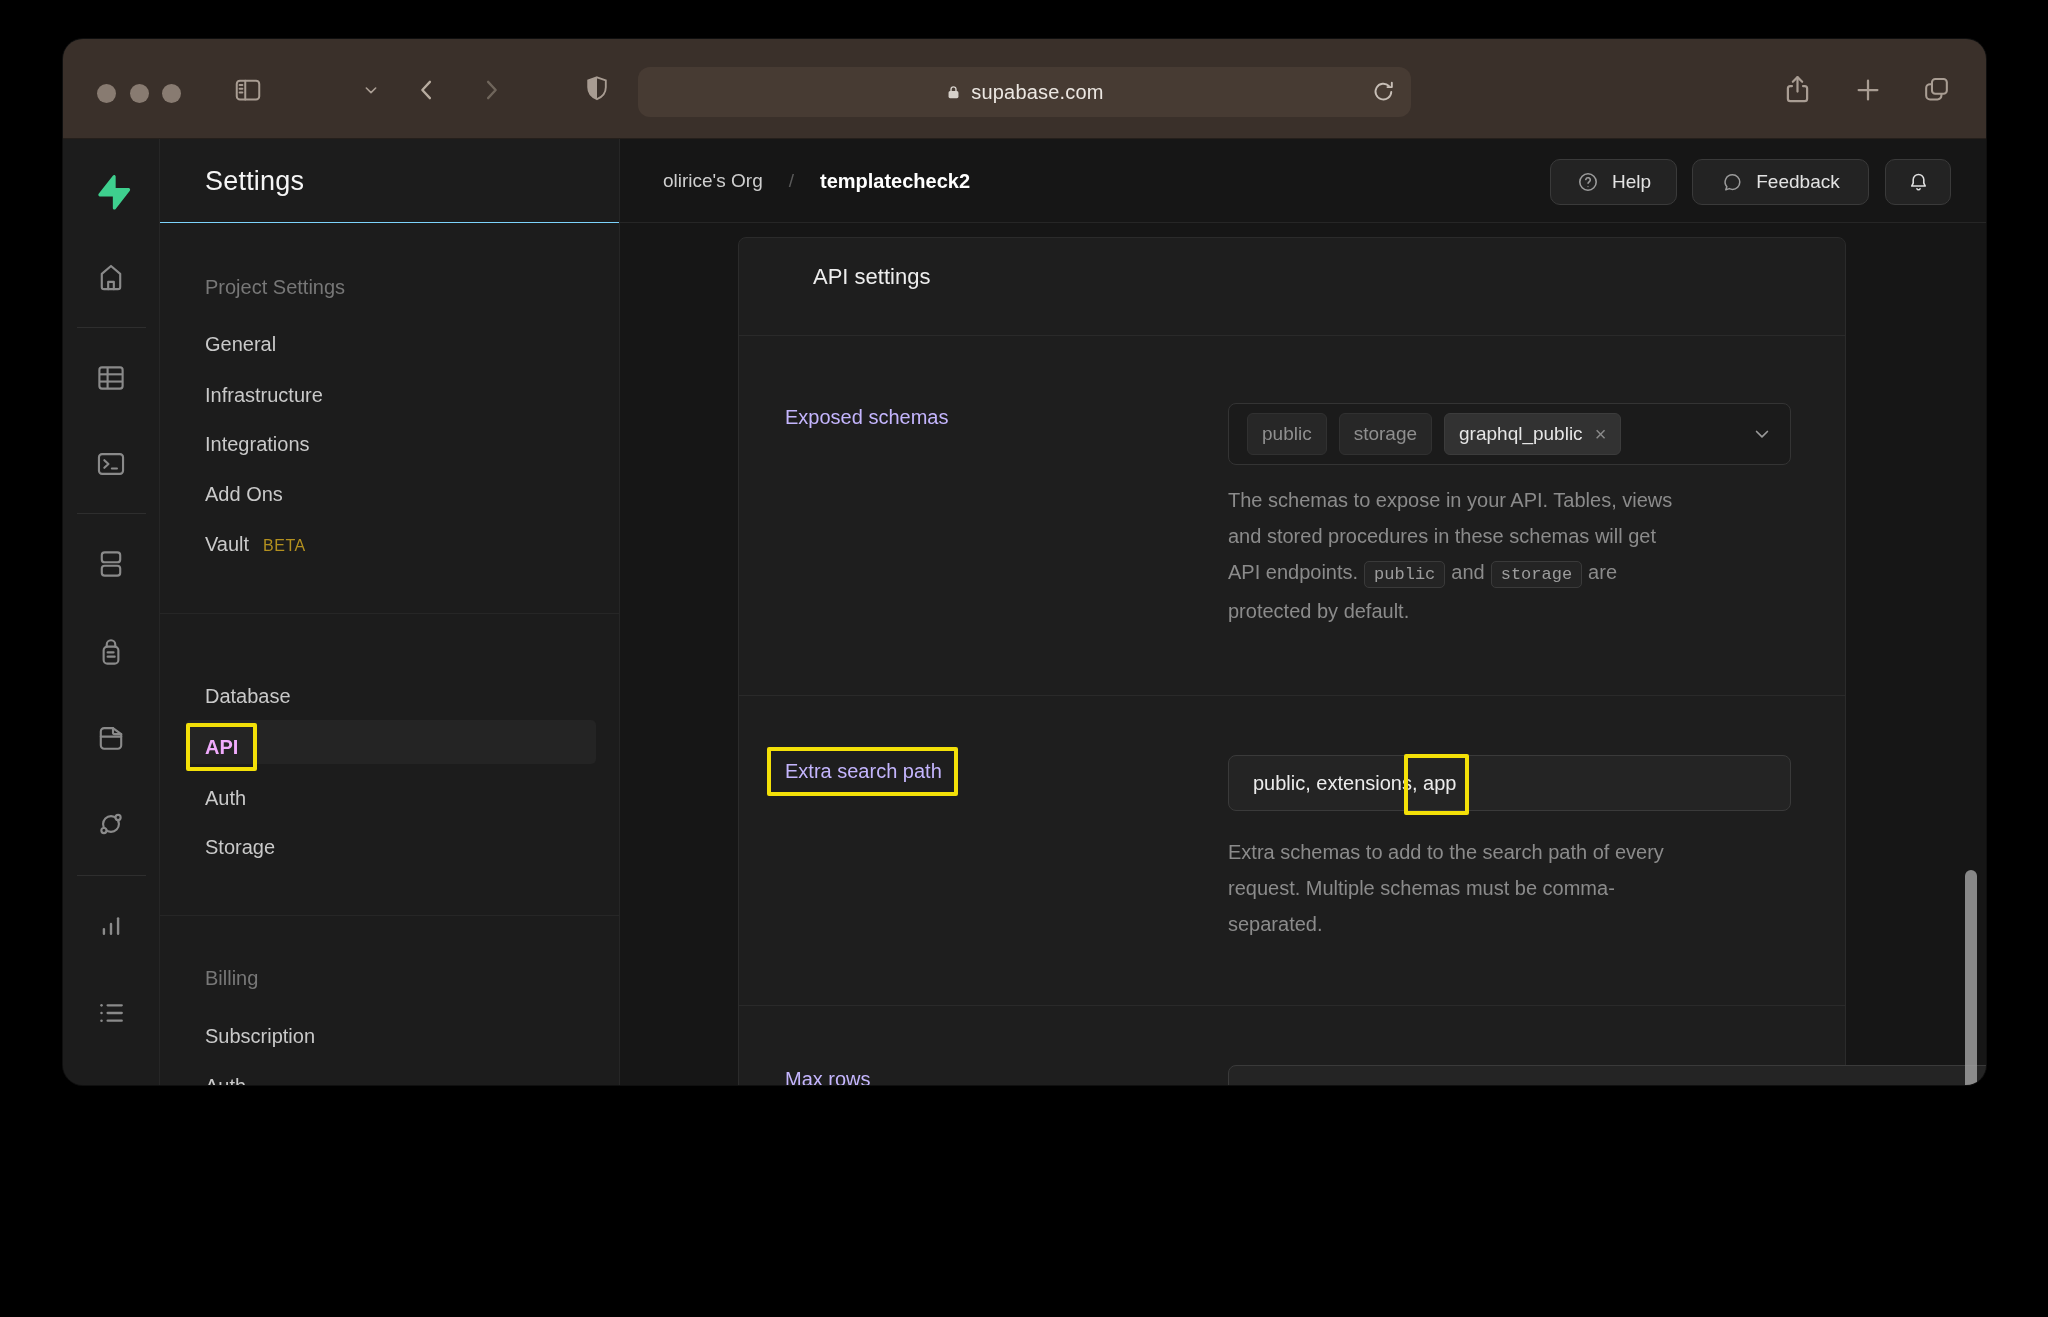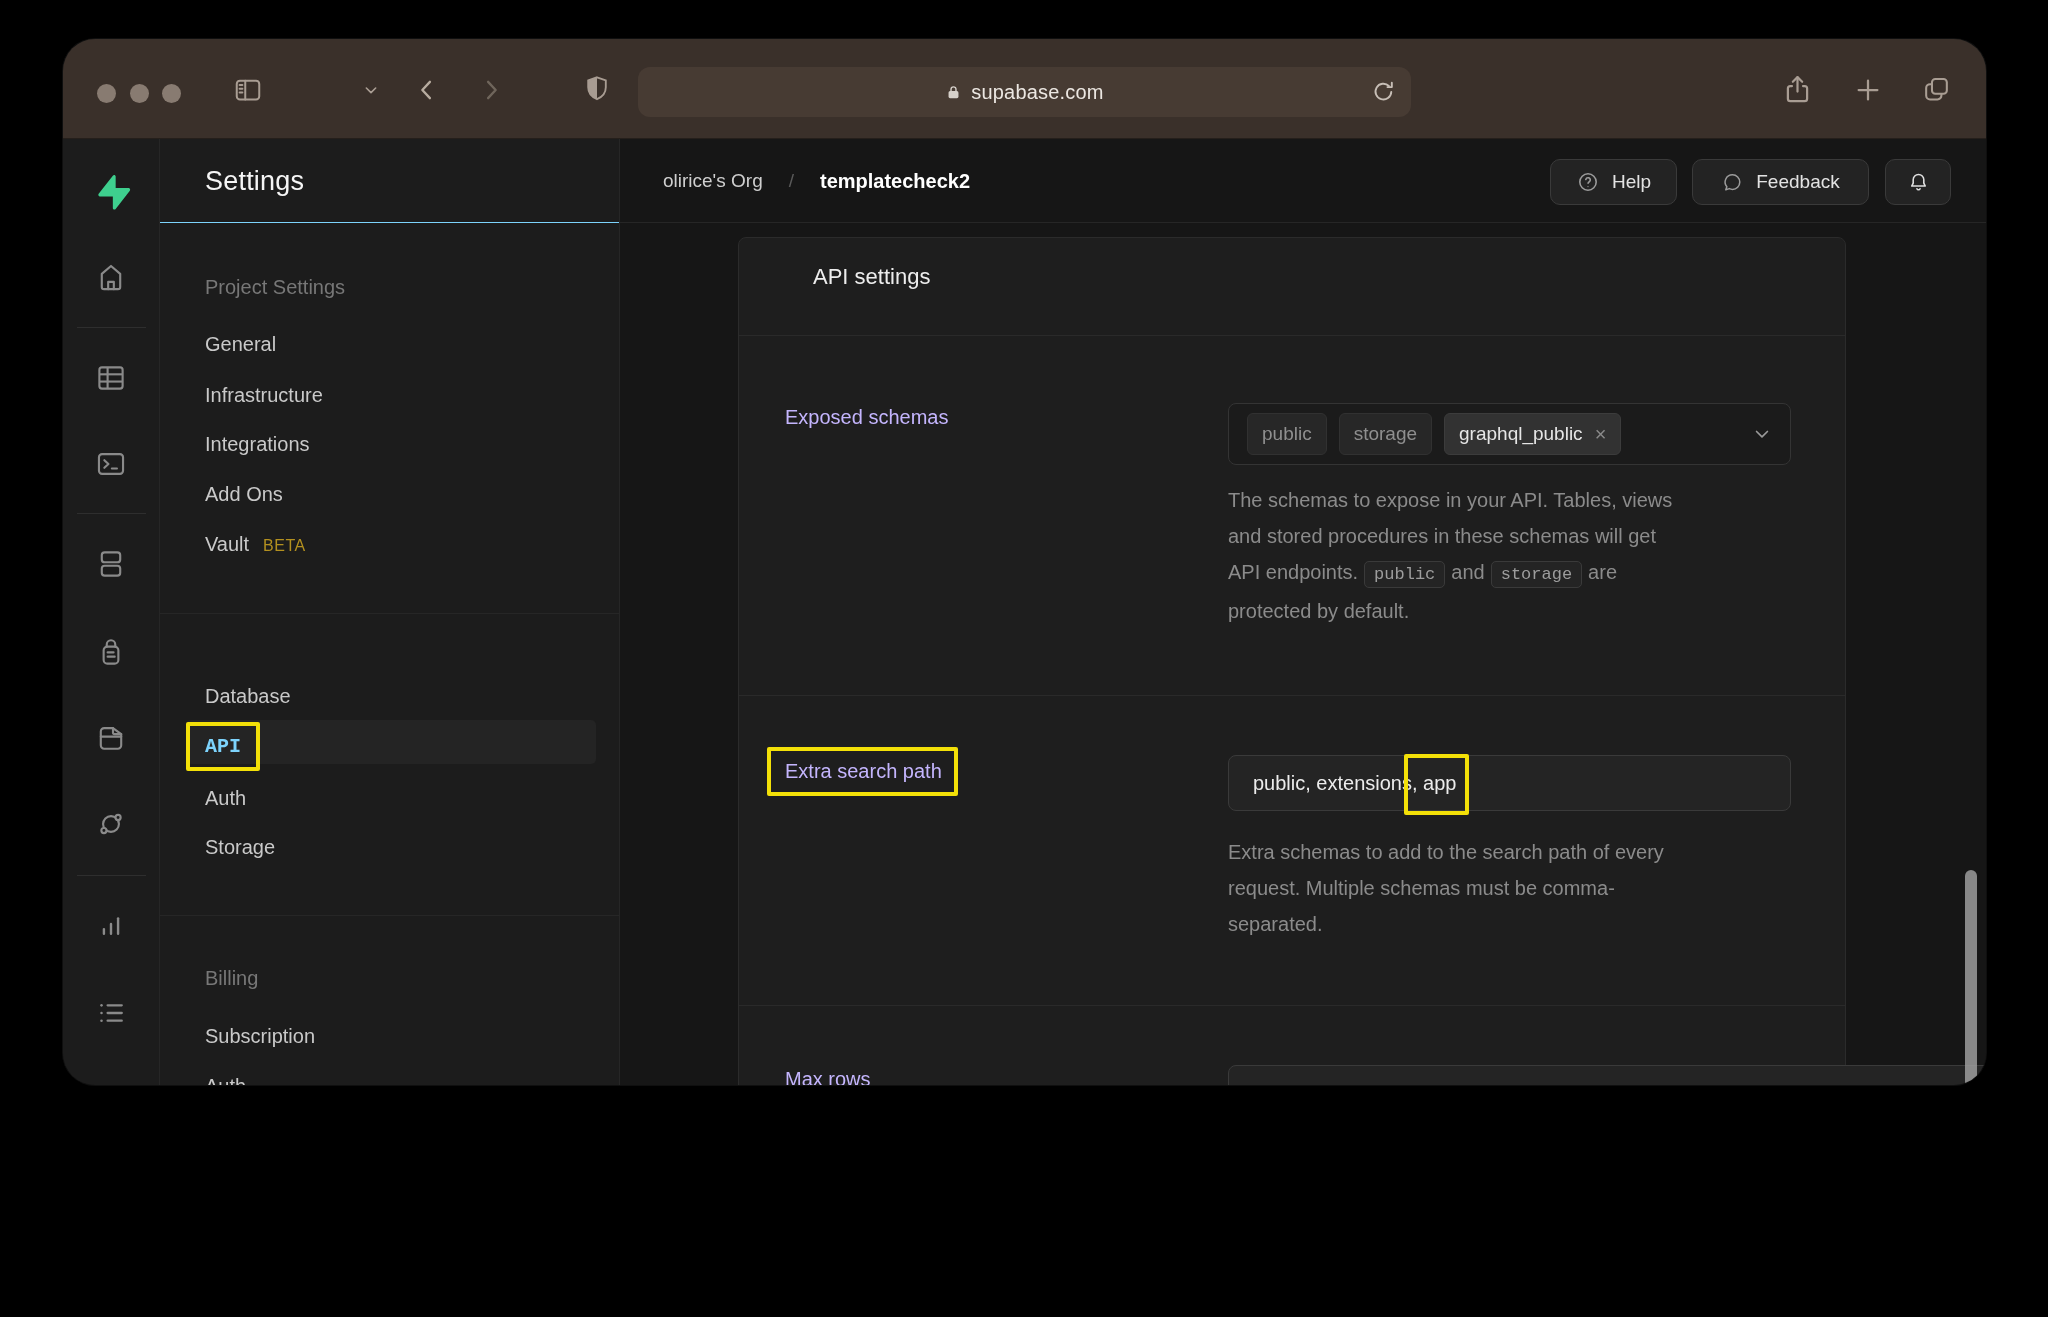--- a/index.html
+++ b/index.html
@@ -2,21 +2,21 @@
 <html><head>
 <meta charset="utf-8">
 <style>
   * { margin:0; padding:0; box-sizing:border-box; }
   html,body { background:#000; }
   body { font-family:"Liberation Sans","DejaVu Sans",sans-serif; }
   #stage { position:relative; width:2048px; height:1317px; background:#000; overflow:hidden; }
 
   
   #window { position:absolute; left:63px; top:39px; width:1923px; height:1046px;
-            border-radius:32px; overflow:hidden; background:#181818;
+            border-radius:20px; overflow:hidden; background:#181818;
             box-shadow:0 0 0 1px rgba(255,255,255,.06), 0 30px 90px rgba(0,0,0,.85); }
 
   
   .toolbar { position:absolute; left:0; top:0; width:100%; height:100px; background:#3a302a;
              border-bottom:1px solid rgba(0,0,0,.35); }
   .tl { position:absolute; top:45px; width:19px; height:19px; border-radius:50%; background:#887b71; }
   .tb-icon { position:absolute; color:#a99d93; }
   .urlbar { position:absolute; left:575px; top:28px; width:773px; height:50px; border-radius:12px;
             background:#473b33; display:flex; align-items:center; justify-content:center; }
   .urltext { color:#ece7e2; font-size:20px; letter-spacing:.2px; margin-left:9px; }
@@ -29,21 +29,21 @@
   .rail-div { position:absolute; left:14px; width:69px; height:1px; background:#2e2e2e; }
   .rail-active-bg { position:absolute; left:24px; top:1019px; width:48px; height:48px; border-radius:9px; background:#2b2b2b; }
 
   .navpanel { position:absolute; left:97px; top:100px; width:460px; height:1102px; background:#1c1c1c;
               border-right:1px solid #262626; }
   .nav-header { position:absolute; left:0; top:0; width:100%; height:84px; border-bottom:1px solid #7dd3fc;text-align:right; }
   .nav-title { position:absolute; left:45px; top:27px; font-size:27px; font-weight:500; color:#f5f5f5; letter-spacing:.2px; }
   .nav-row { position:absolute; left:45px; height:30px; line-height:30px; font-size:20px; color:#c9c9c9; cursor:pointer; }
   .nav-label { color:#777; }
   .nav-active-bg { position:absolute; left:26px; top:581px; width:410px; height:44px; background:#242424; border-radius:5px; }
-  .nav-active { color:#7dd3fc; font-weight:700;font-family:Liberation Mono, monospace; }
+  .nav-active { color:#f0abfc; font-weight:700; }
   .beta { color:#b3901f; font-size:16px; margin-left:14px; letter-spacing:.5px; }
   .nav-div { position:absolute; left:0; width:100%; height:1px; background:#262626; }
 
   .main { position:absolute; left:557px; top:100px; width:1366px; height:1102px; background:#161616; }
   .main-header { position:absolute; left:0; top:0; width:100%; height:84px; border-bottom:1px solid #262626; }
   .crumbs { position:absolute; left:43px; top:0; height:84px; display:flex; align-items:center; gap:26px; }
   .crumb-org { font-size:19px; color:#cfcfcf; }
   .crumb-sep { font-size:19px; color:#5a5a5a; }
   .crumb-project { font-size:20px; color:#ffffff; font-weight:600; }
   .hbtn { position:absolute; top:20px; height:46px; border-radius:10px; background:#232323; border:1px solid #3a3a3a;

